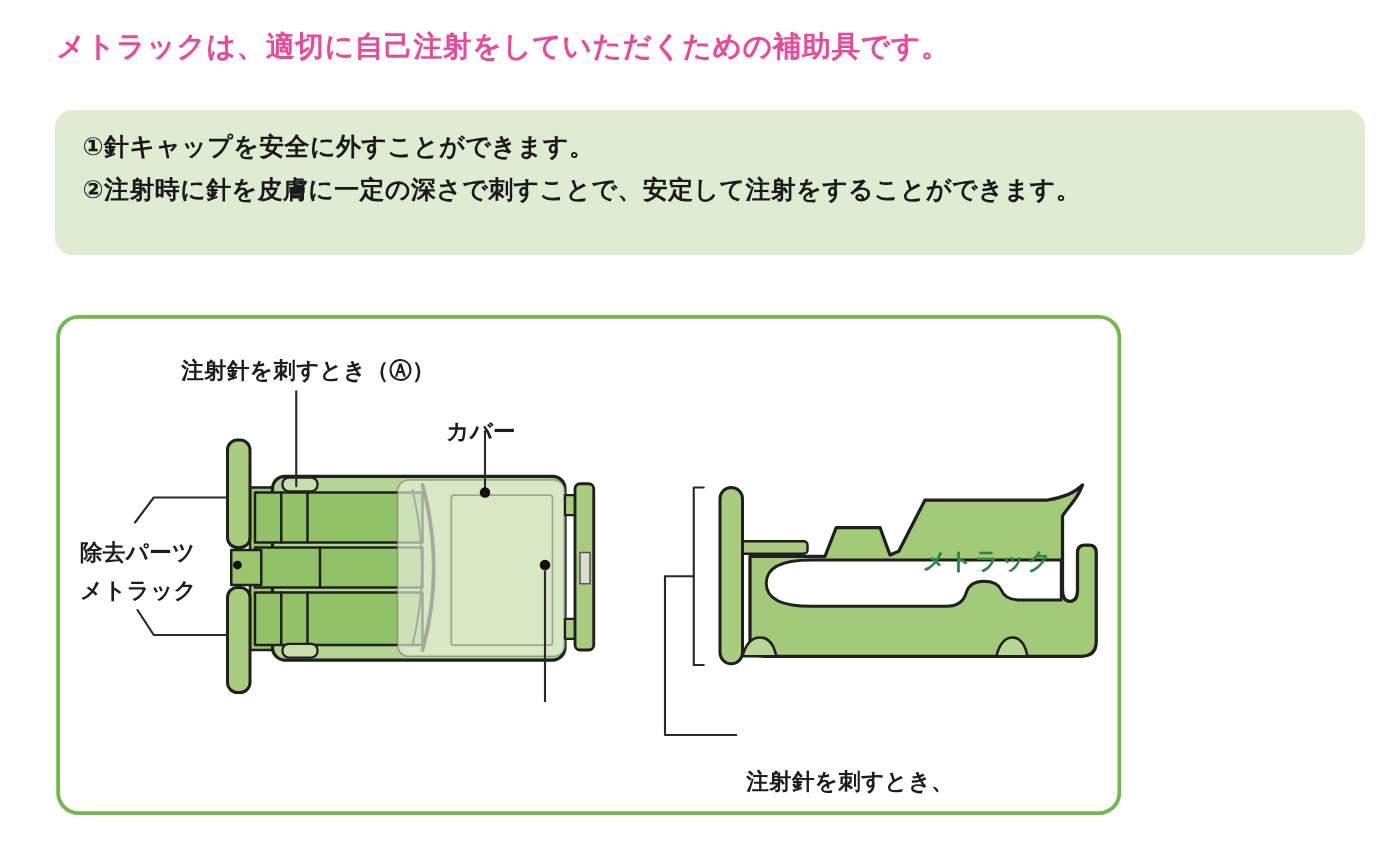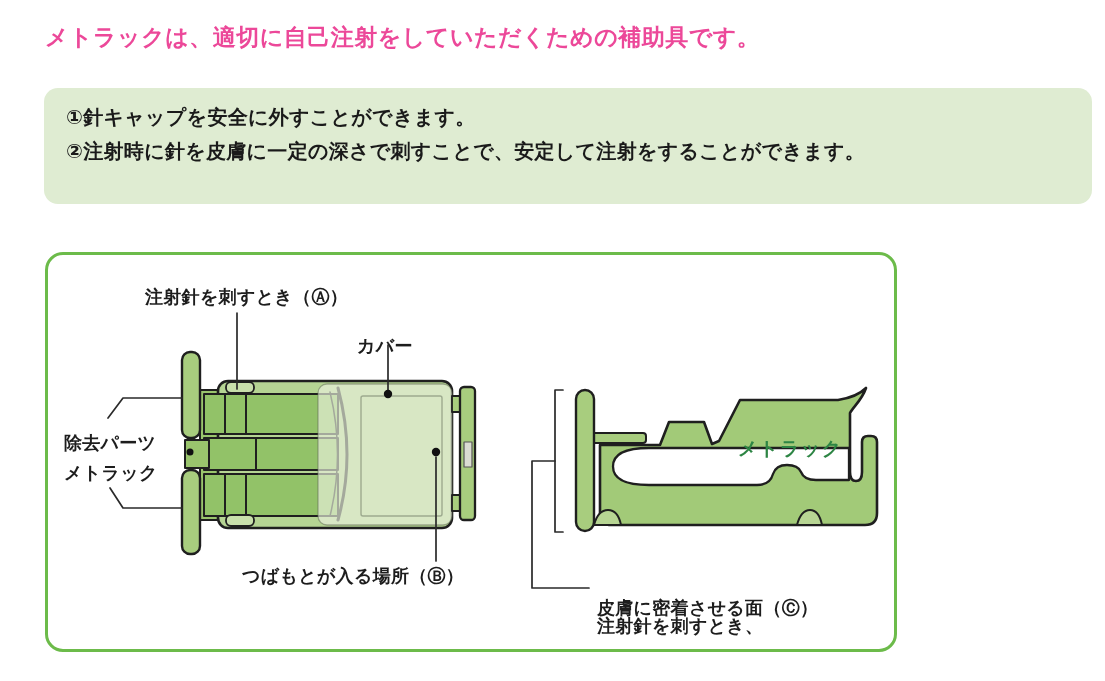--- a/index.html
+++ b/index.html
@@ -157,20 +157,18 @@
 
   <div class="dlabel" style="left:145px;top:286px;">注射針を刺すとき（Ⓐ）</div>
 
   <div class="dlabel" style="left:357px;top:335px;">カバー</div>
 
   <div class="dlabel" style="left:64px;top:428px;line-height:30px;">
     <div>除去パーツ</div>
     <div>メトラック</div>
   </div>
 
-  <div class="dlabel" style="left:242px;top:565px;">つばもとが入る場所（Ⓑ）</div>
 
   <div class="dlabel" style="left:597px;top:570px;margin-top:45px;">注射針を刺すとき、</div>
-  <div class="dlabel" style="left:597px;top:597px;">皮膚に密着させる面（Ⓒ）</div>
 
   <div class="brand-label">メトラック</div>
 
 </div>
 
 </body></html>

